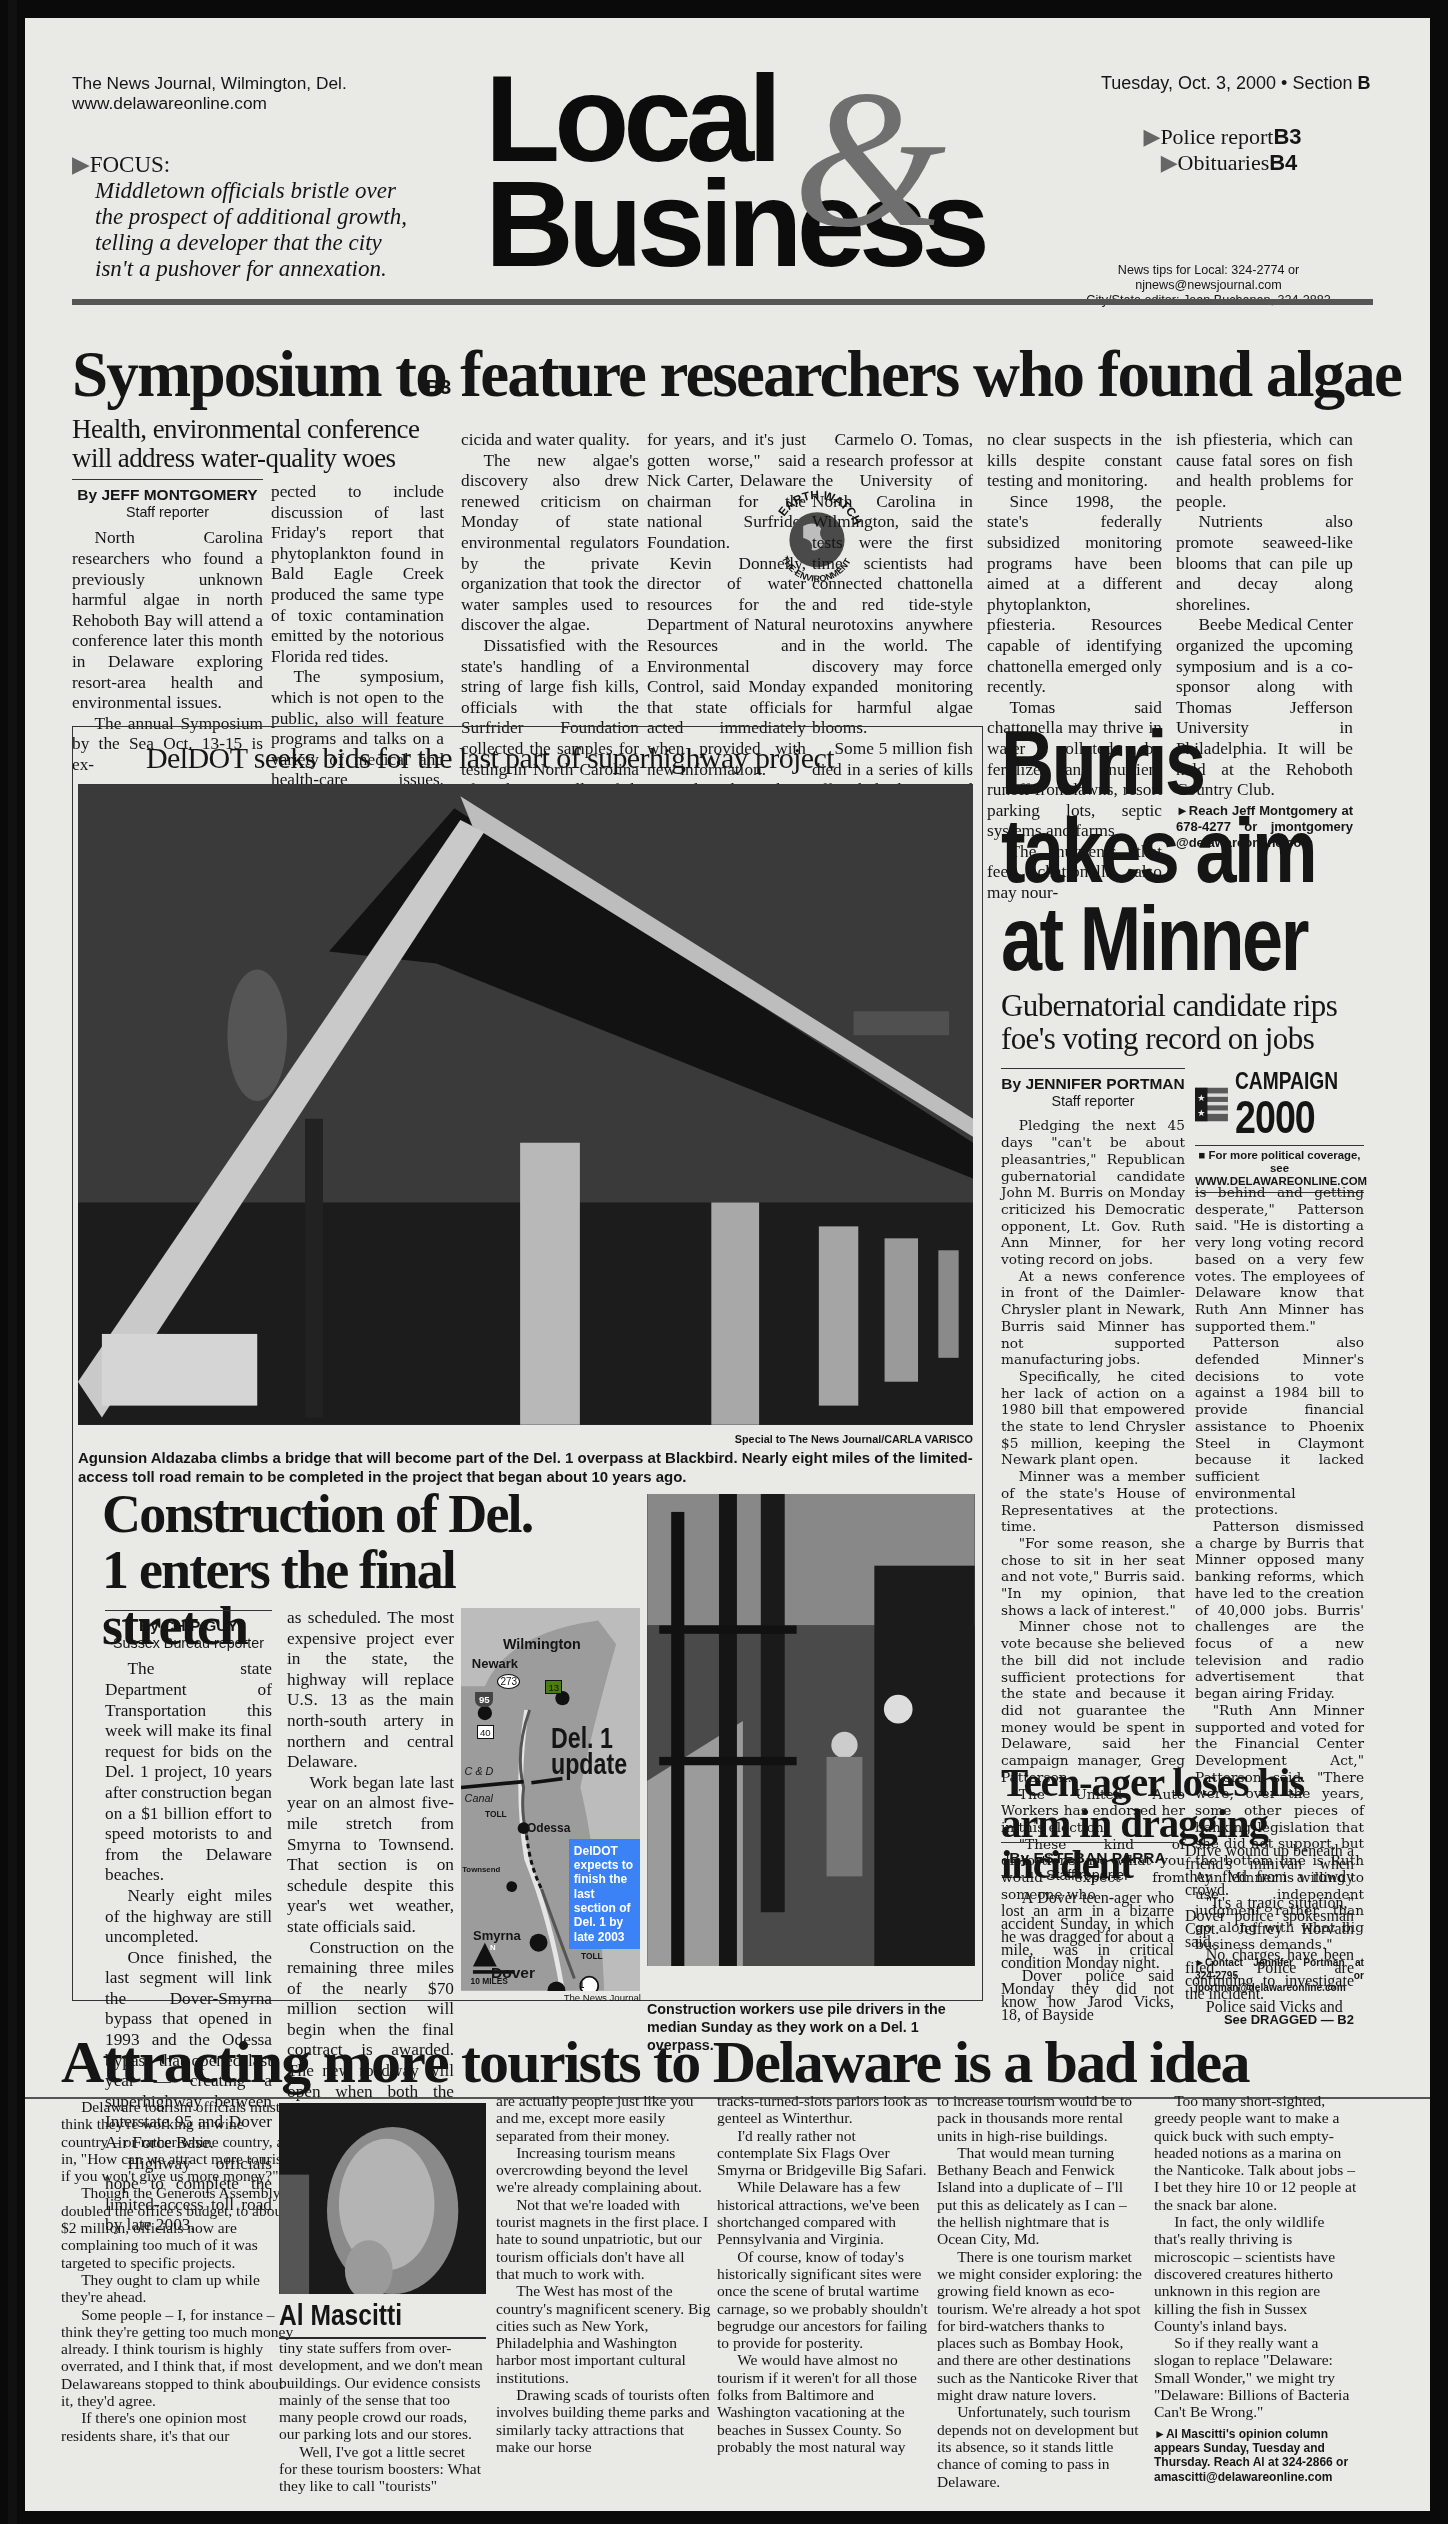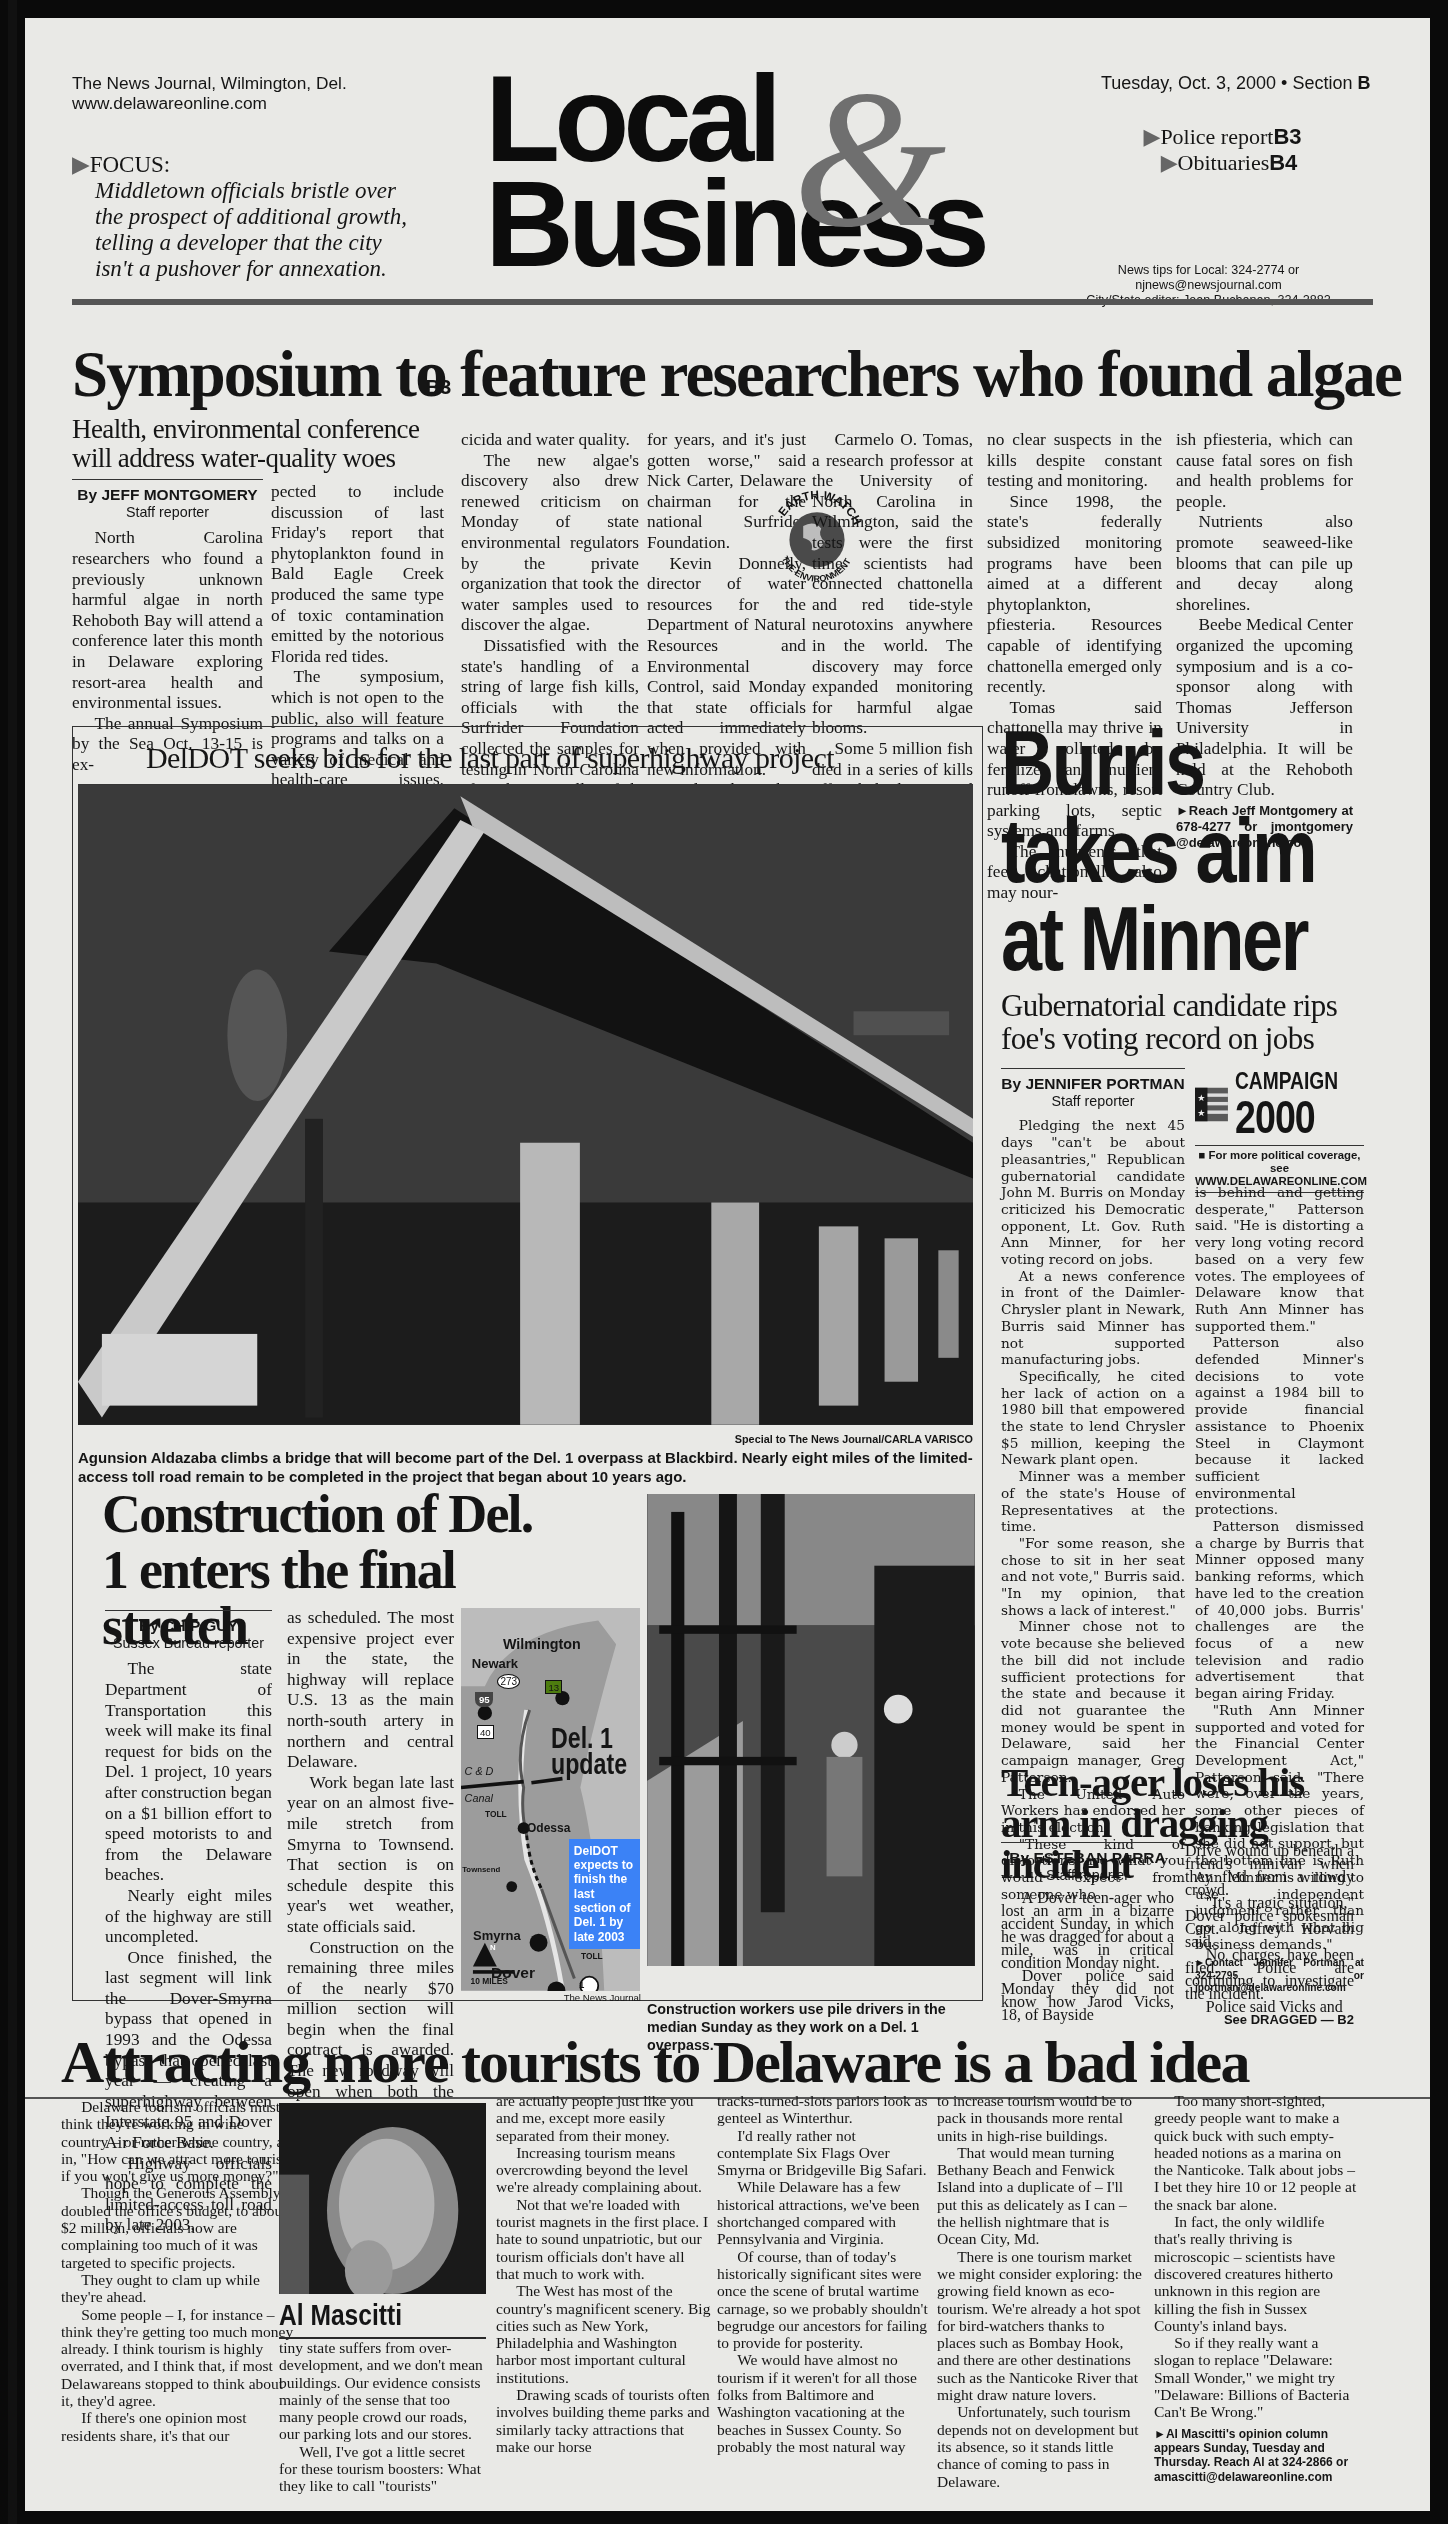--- a/index.html
+++ b/index.html
@@ -326,21 +326,21 @@
     <p class="noind">are actually people just like you and me, except more easily separated from their money.</p>
     <p>Increasing tourism means overcrowding beyond the level we're already complaining about.</p>
     <p>Not that we're loaded with tourist magnets in the first place. I hate to sound unpatriotic, but our tourism officials don't have all that much to work with.</p>
     <p>The West has most of the country's magnificent scenery. Big cities such as New York, Philadelphia and Washington harbor most important cultural institutions.</p>
     <p>Drawing scads of tourists often involves building theme parks and similarly tacky attractions that make our horse</p>
   </div>
   <div class="abs body" style="left:692px;top:2074px;width:212px;font-size:15.5px;line-height:17.3px;text-align:left;">
     <p class="noind">tracks-turned-slots parlors look as genteel as Winterthur.</p>
     <p>I'd really rather not contemplate Six Flags Over Smyrna or Bridgeville Big Safari.</p>
     <p>While Delaware has a few historical attractions, we've been shortchanged compared with Pennsylvania and Virginia.</p>
-    <p>Of course, than of today's historically significant sites were once the scene of brutal wartime carnage, so we probably shouldn't begrudge our ancestors for failing to provide for posterity.</p>
+    <p>Of course, know of today's historically significant sites were once the scene of brutal wartime carnage, so we probably shouldn't begrudge our ancestors for failing to provide for posterity.</p>
     <p>We would have almost no tourism if it weren't for all those folks from Baltimore and Washington vacationing at the beaches in Sussex County. So probably the most natural way</p>
   </div>
   <div class="abs body" style="left:912px;top:2074px;width:206px;font-size:15.5px;line-height:17.3px;text-align:left;">
     <p class="noind">to increase tourism would be to pack in thousands more rental units in high-rise buildings.</p>
     <p>That would mean turning Bethany Beach and Fenwick Island into a duplicate of – I'll put this as delicately as I can – the hellish nightmare that is Ocean City, Md.</p>
     <p>There is one tourism market we might consider exploring: the growing field known as eco-tourism. We're already a hot spot for bird-watchers thanks to places such as Bombay Hook, and there are other destinations such as the Nanticoke River that might draw nature lovers.</p>
     <p>Unfortunately, such tourism depends not on development but its absence, so it stands little chance of coming to pass in Delaware.</p>
   </div>
   <div class="abs body" style="left:1129px;top:2074px;width:206px;font-size:15.5px;line-height:17.3px;text-align:left;">
     <p>Too many short-sighted, greedy people want to make a quick buck with such empty-headed notions as a marina on the Nanticoke. Talk about jobs – I bet they hire 10 or 12 people at the snack bar alone.</p>

